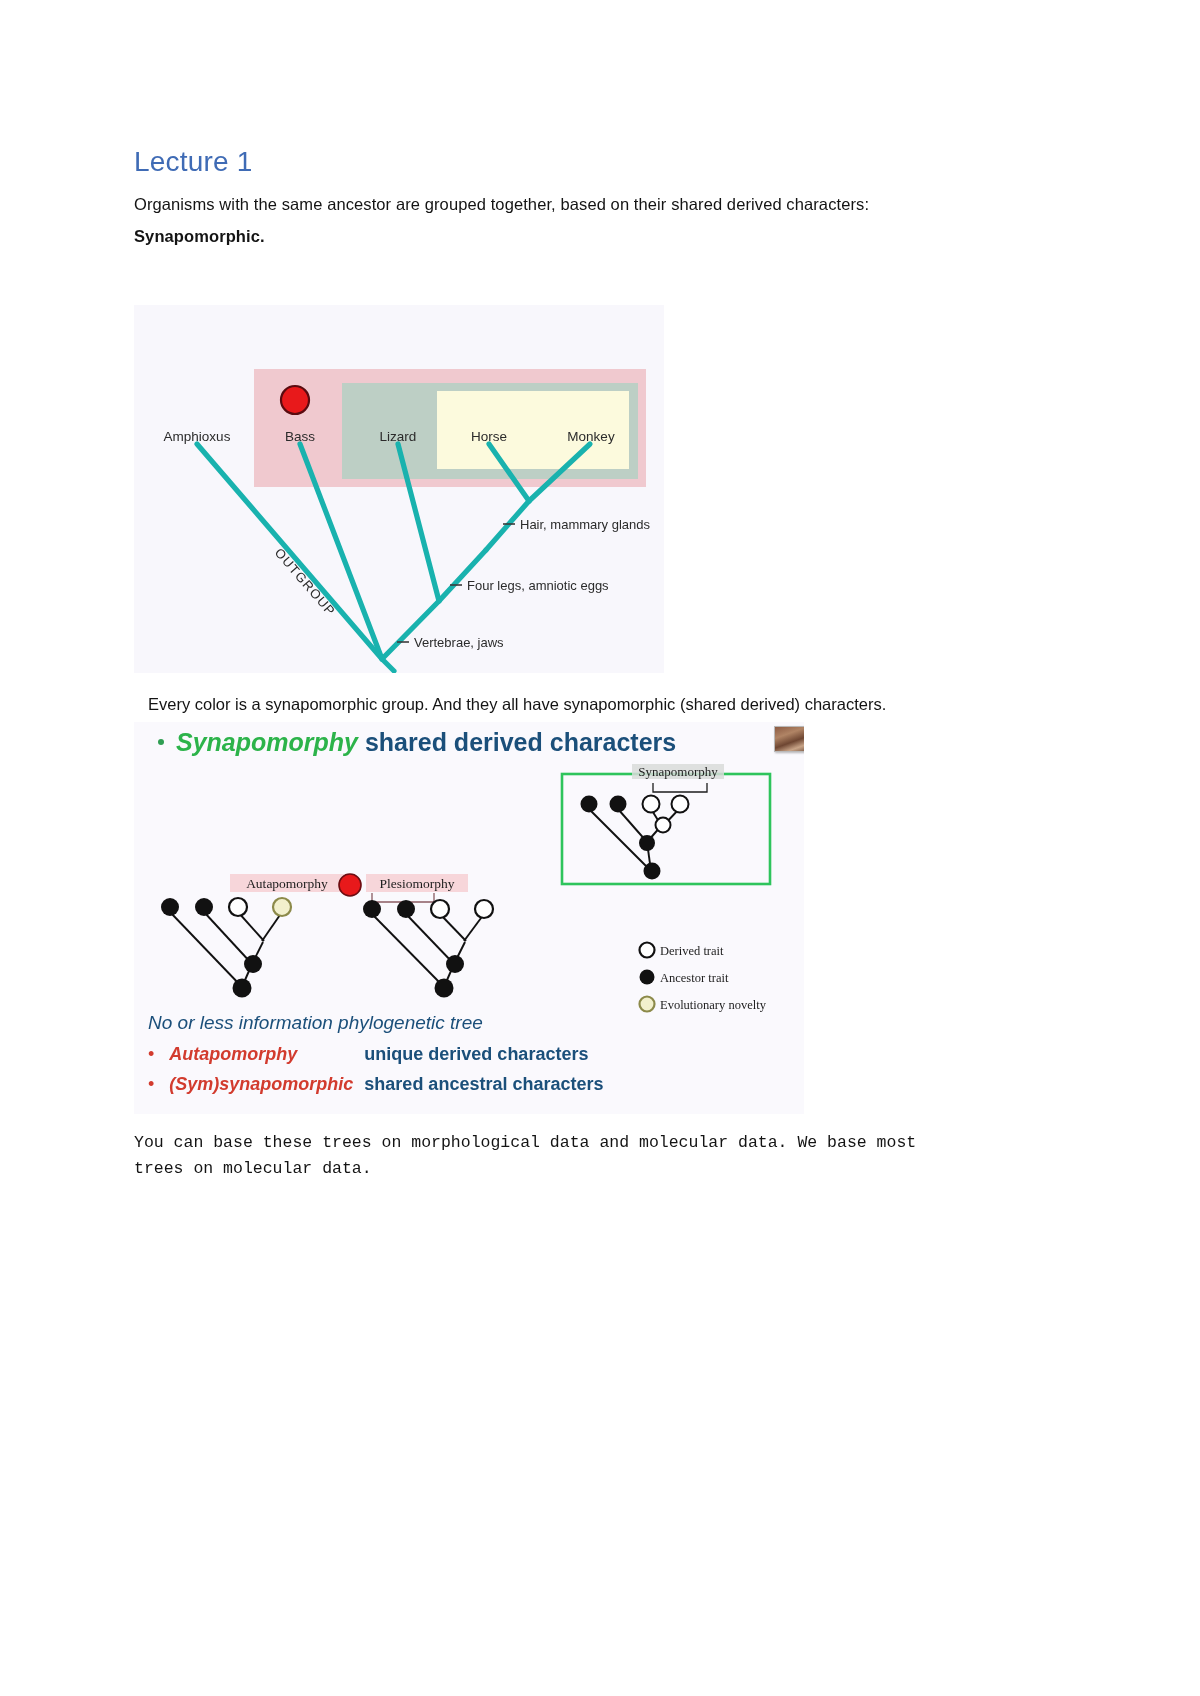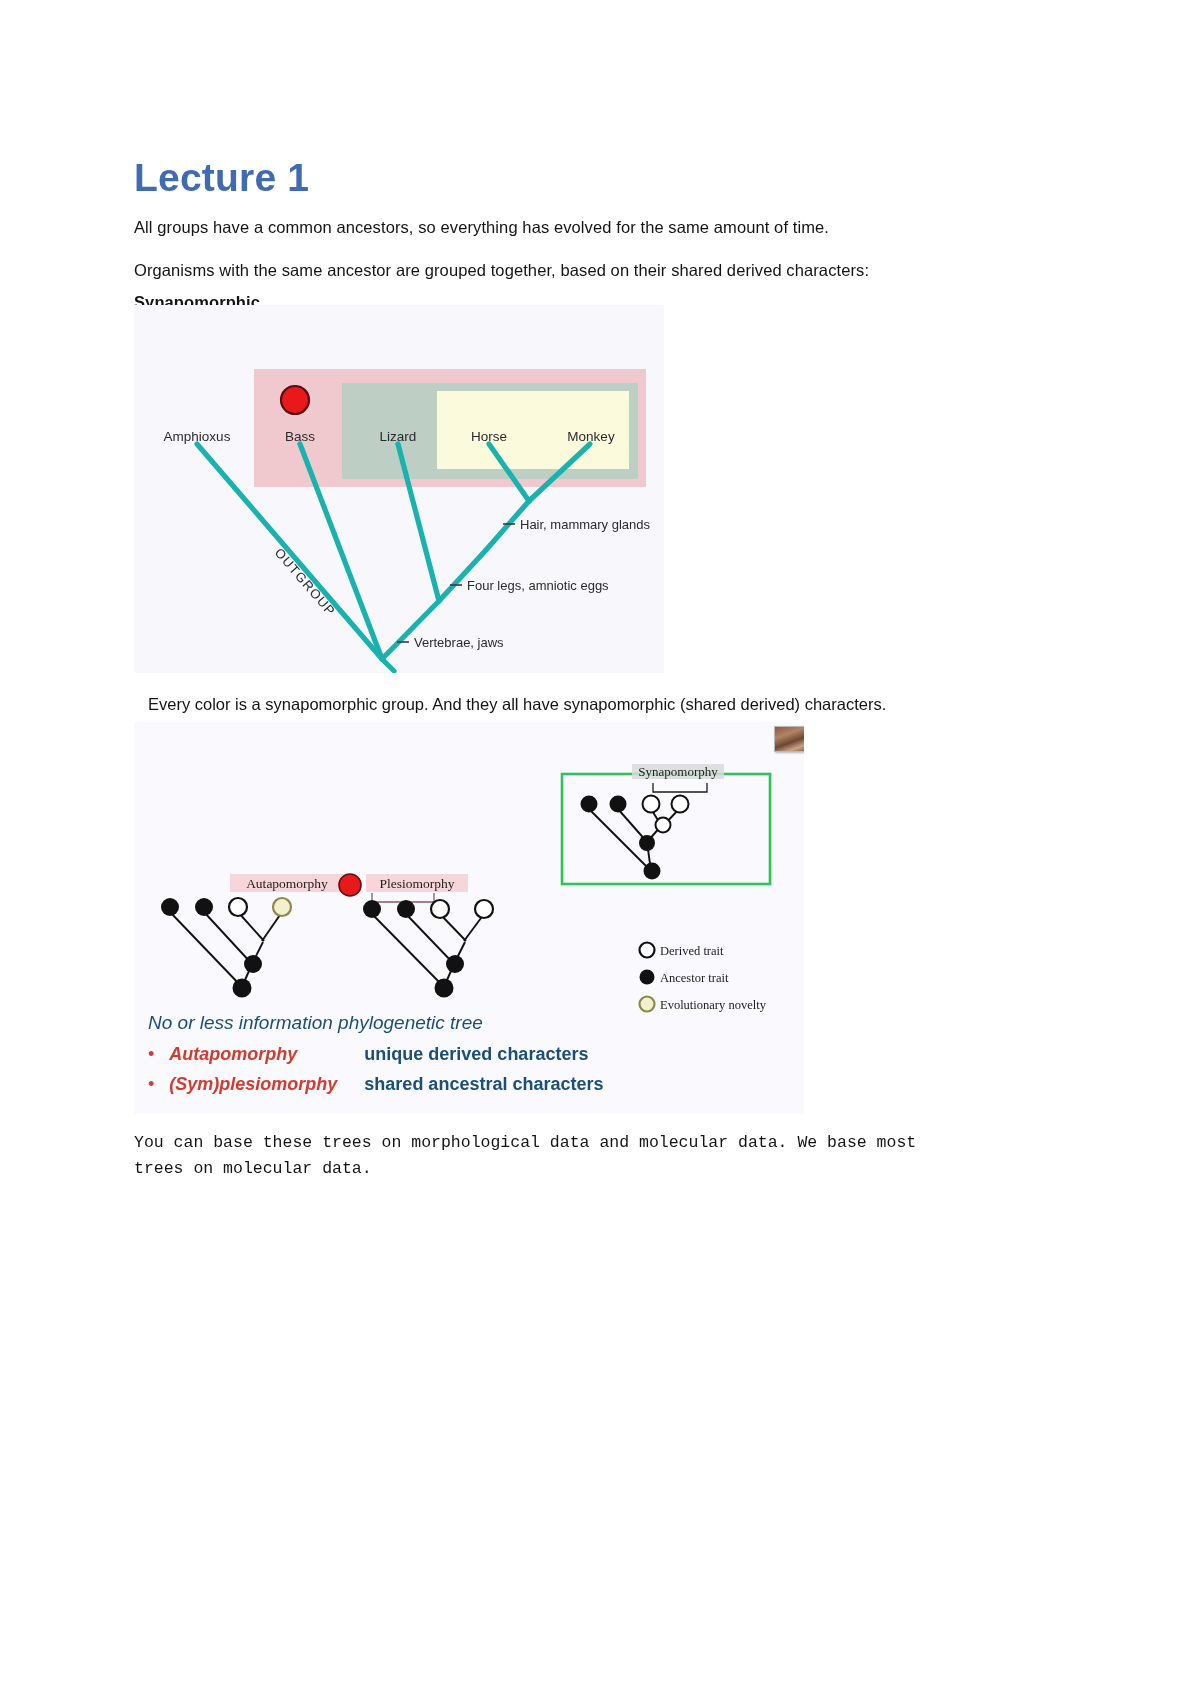--- a/index.html
+++ b/index.html
@@ -22,24 +22,24 @@
     height: 1696px;
     background: #fff;
   }
   .doc-body {
     position: absolute;
     left: 134px;
     top: 140px;
     width: 920px;
   }
   h1.title {
-    font-size: 39px;
-    font-weight: 700;
+    font-size: 28px;
+    font-weight: 400;
     color: #3f6bb5;
-    margin: 16px 0 14px 0;
+    margin: 6px 0 14px 0;
     letter-spacing: 0.2px;
     line-height: 1.15;
   }
   p.para {
     font-size: 16.5px;
     line-height: 1.55;
     margin: 0 0 18px 0;
     color: #141414;
     letter-spacing: 0.1px;
   }
@@ -155,21 +155,20 @@
     font-family: Liberation Mono, monospace;
   }
 </style>
 </head>
 <body>
 
 <div class="page">
 
   <div class="doc-body">
     <h1 class="title">Lecture 1</h1>
-    <p class="para">All groups have a common ancestors, so everything has evolved for the same amount of time.</p>
     <p class="para tight">
       <span>Organisms with the same ancestor are grouped together, based on their shared derived characters:</span>
     </p>
     <p class="para">
       <span class="bold">Synapomorphic.</span>
     </p>
   </div>
 
   <div class="fig1">
     <svg width="530" height="368" viewBox="0 0 530 368" xmlns="http://www.w3.org/2000/svg">
@@ -220,20 +219,24 @@
       <text x="386" y="224" font-family="Liberation Sans, sans-serif" font-size="13" fill="#2b2b2b">Hair, mammary glands</text>
       <text x="333" y="285" font-family="Liberation Sans, sans-serif" font-size="13" fill="#2b2b2b">Four legs, amniotic eggs</text>
       <text x="280" y="342" font-family="Liberation Sans, sans-serif" font-size="13" fill="#2b2b2b">Vertebrae, jaws</text>
     </svg>
   </div>
 
   <div class="caption1">Every color is a synapomorphic group. And they all have synapomorphic (shared derived) characters.</div>
 
   <div class="fig2">
 
+    <div class="slide-title">
+      <span class="bullet-dot"></span><span class="t-green">Synapomorphy</span>
+      <span class="t-navy">shared derived characters</span>
+    </div>
 
     <div class="thumb"></div>
 
     <svg width="670" height="300" viewBox="0 0 670 300" style="position:absolute;left:0;top:30px;" xmlns="http://www.w3.org/2000/svg">
 
       <rect x="428" y="22" width="208" height="110" fill="none" stroke="#2ec45c" stroke-width="2.6"></rect>
       <rect x="498" y="12" width="92" height="15" fill="#d8dcd9" opacity="0.85"></rect>
       <text x="544" y="24" text-anchor="middle" font-family="Liberation Serif, serif" font-size="13" fill="#1d1d1d">Synapomorphy</text>
 
       <g stroke="#1d1d1d" stroke-width="1.3" fill="none">
@@ -312,20 +315,20 @@
     <div class="bottom-head">No or less information phylogenetic tree</div>
 
     <div class="bline" style="left:14px; top:322px;">
       <span class="bdot">•</span>
       <span class="red-it" style="display:inline-block;width:190px;">Autapomorphy</span>
       <span class="nv">unique derived characters</span>
     </div>
 
     <div class="bline" style="left:14px; top:352px;">
       <span class="bdot">•</span>
-      <span class="red-it" style="display:inline-block;width:190px;">(Sym)plesiomorphy</span>
+      <span class="red-it" style="display:inline-block;width:190px;">(Sym)synapomorphic</span>
       <span class="nv">shared ancestral characters</span>
     </div>
   </div>
 
   <div class="trailing">You can base these trees on morphological data and molecular data. We base most trees on molecular data.</div>
 
 </div>
 
 </body></html>

